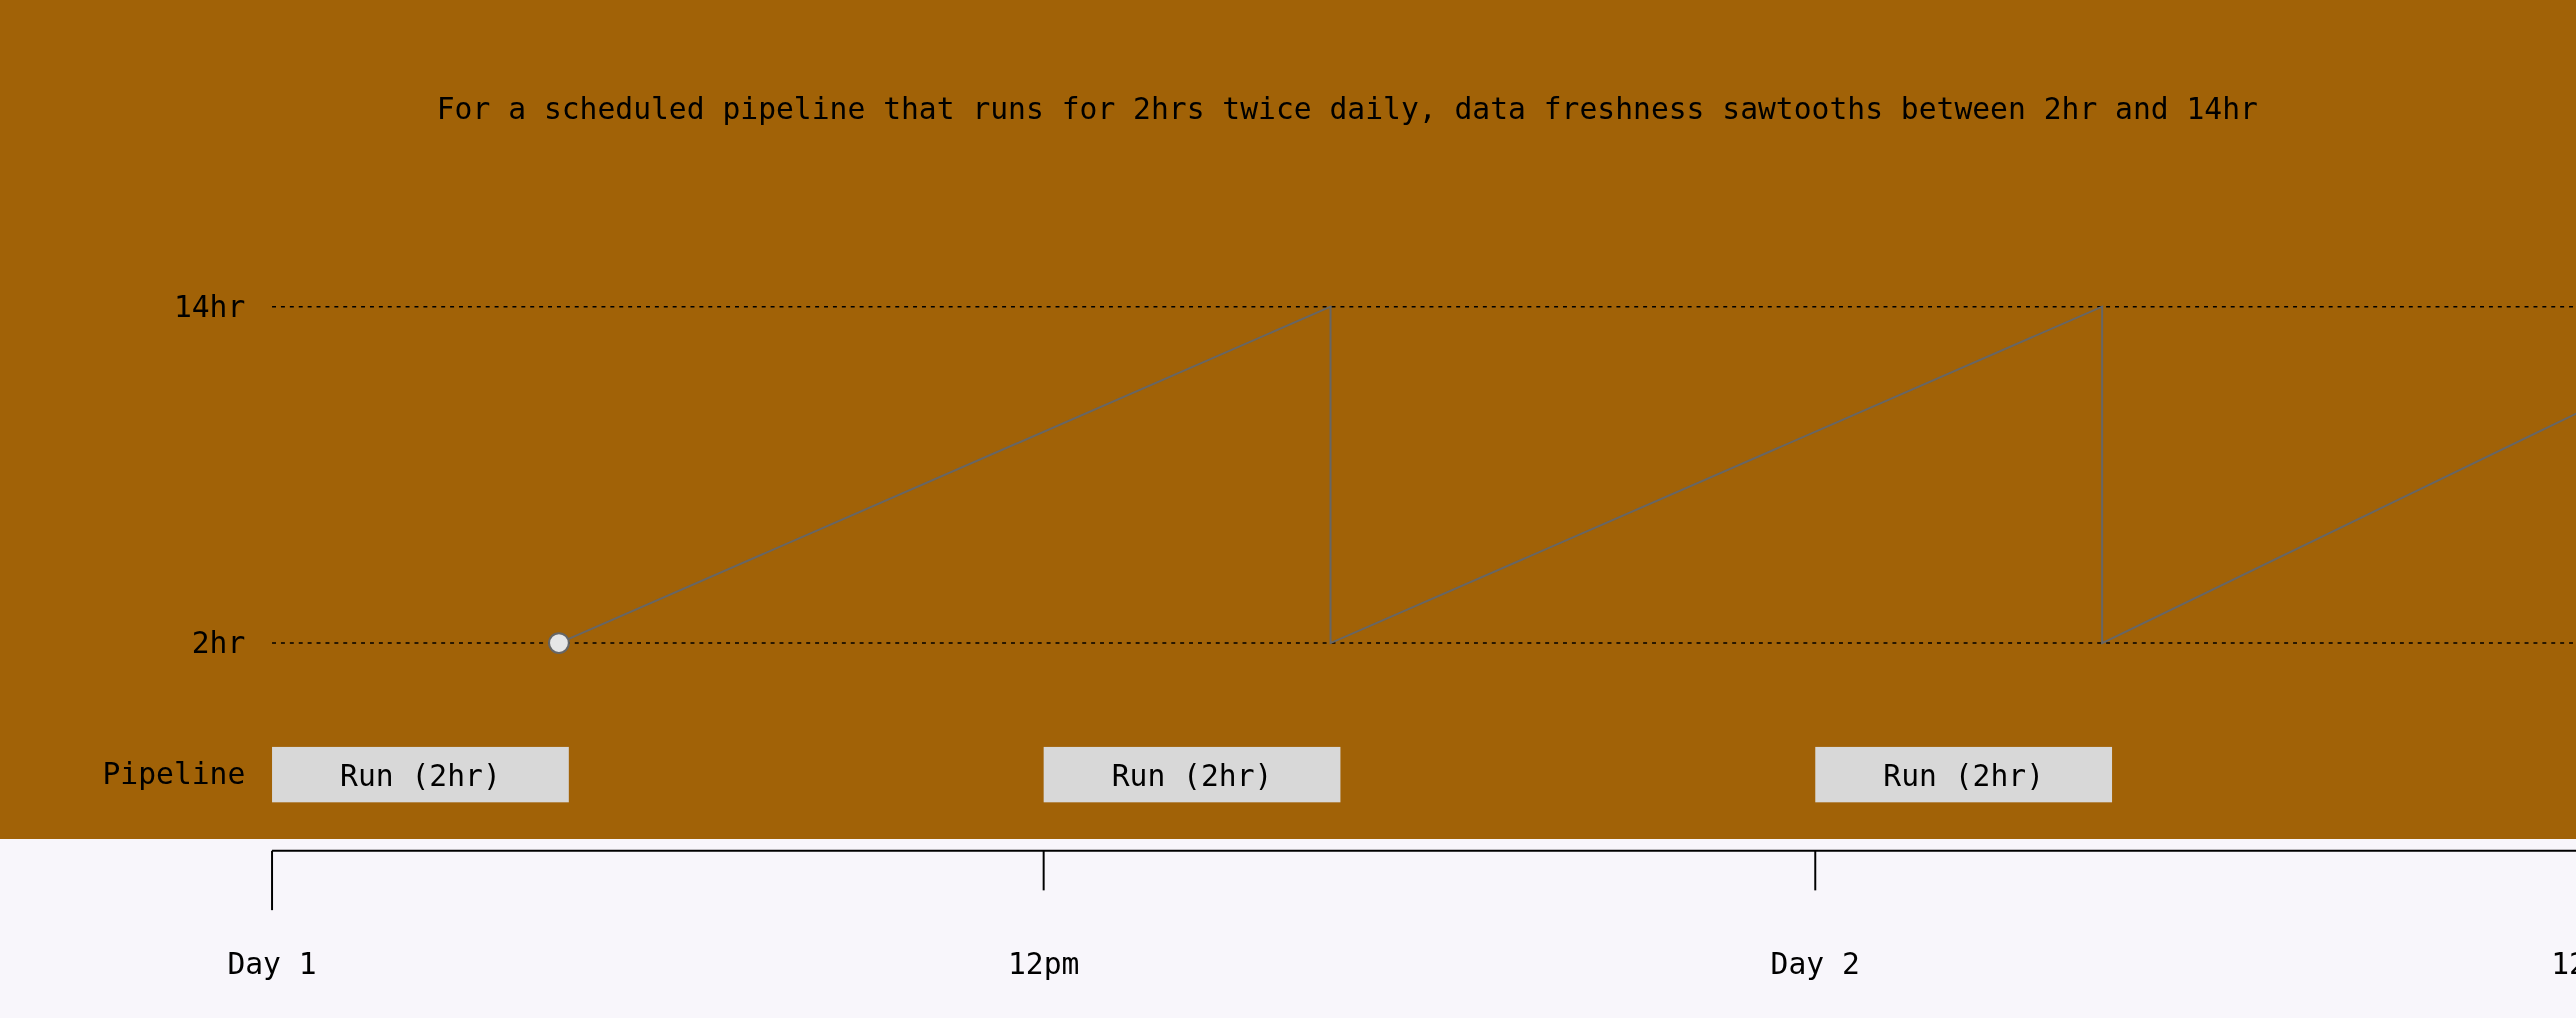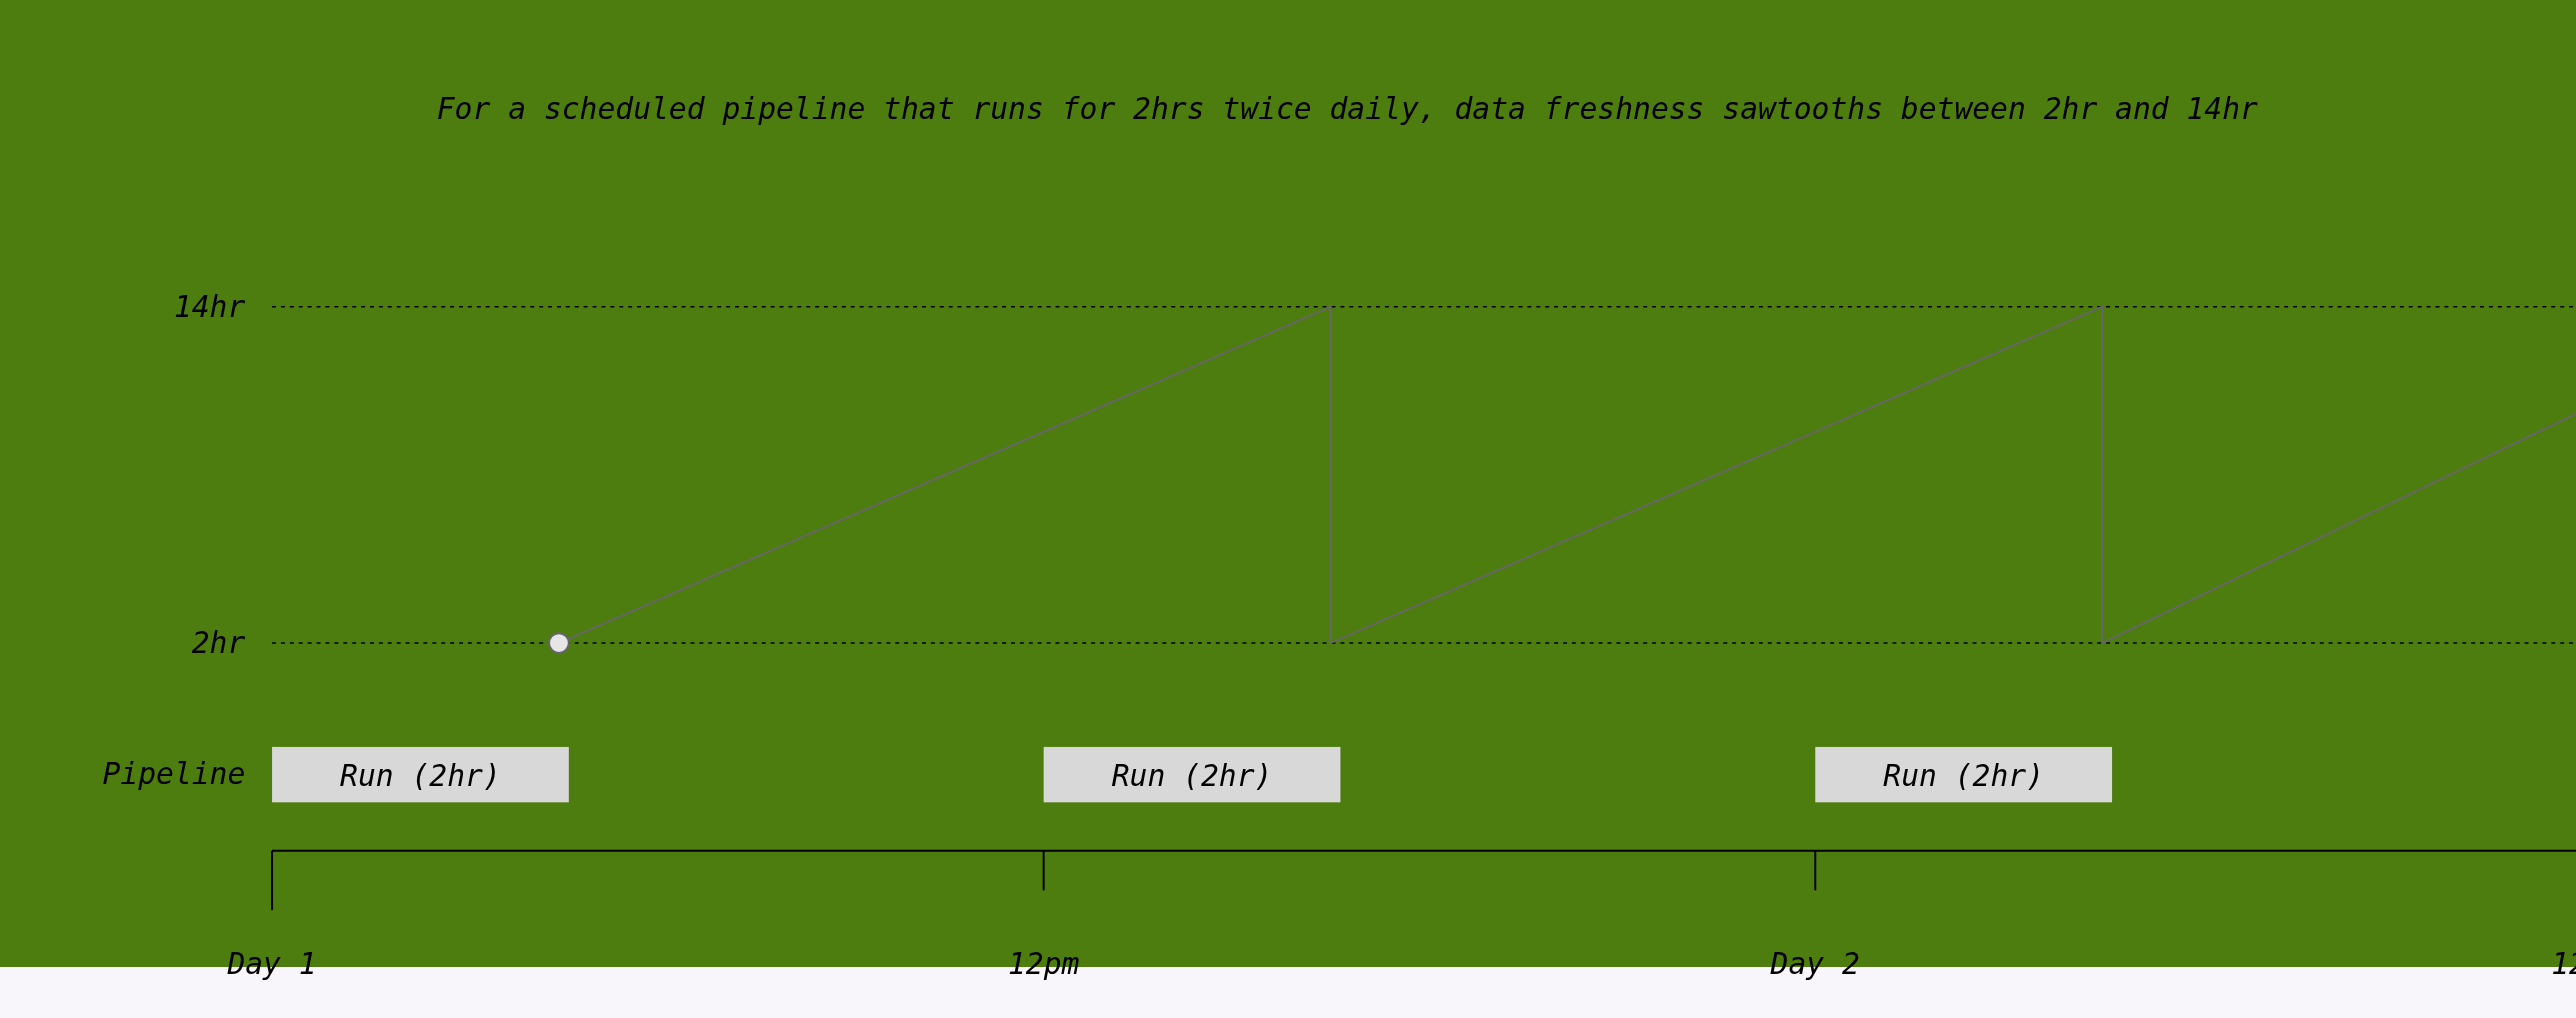--- a/index.html
+++ b/index.html
@@ -7,23 +7,22 @@
     padding: 0;
     width: 100%;
     height: 100%;
     background: #f8f6fb;
     font-family: ui-monospace, "SF Mono", "Menlo", "Consolas", monospace;
     color: #000;
   }
   .page {
     position: relative;
     width: 2576px;
-    height: 967px;
-    background: #4d7c0f;
-    font-style: italic;
+    height: 839px;
+    background: #a16207;
   }
   svg { display: block; }
   text {
     font-family: ui-monospace, "SF Mono", "Menlo", "Consolas", monospace;
     font-size: 30px;
     fill: #000;
   }
   .title { text-anchor: middle; }
   .ylabel { text-anchor: end; }
   .xlabel { text-anchor: middle; }

